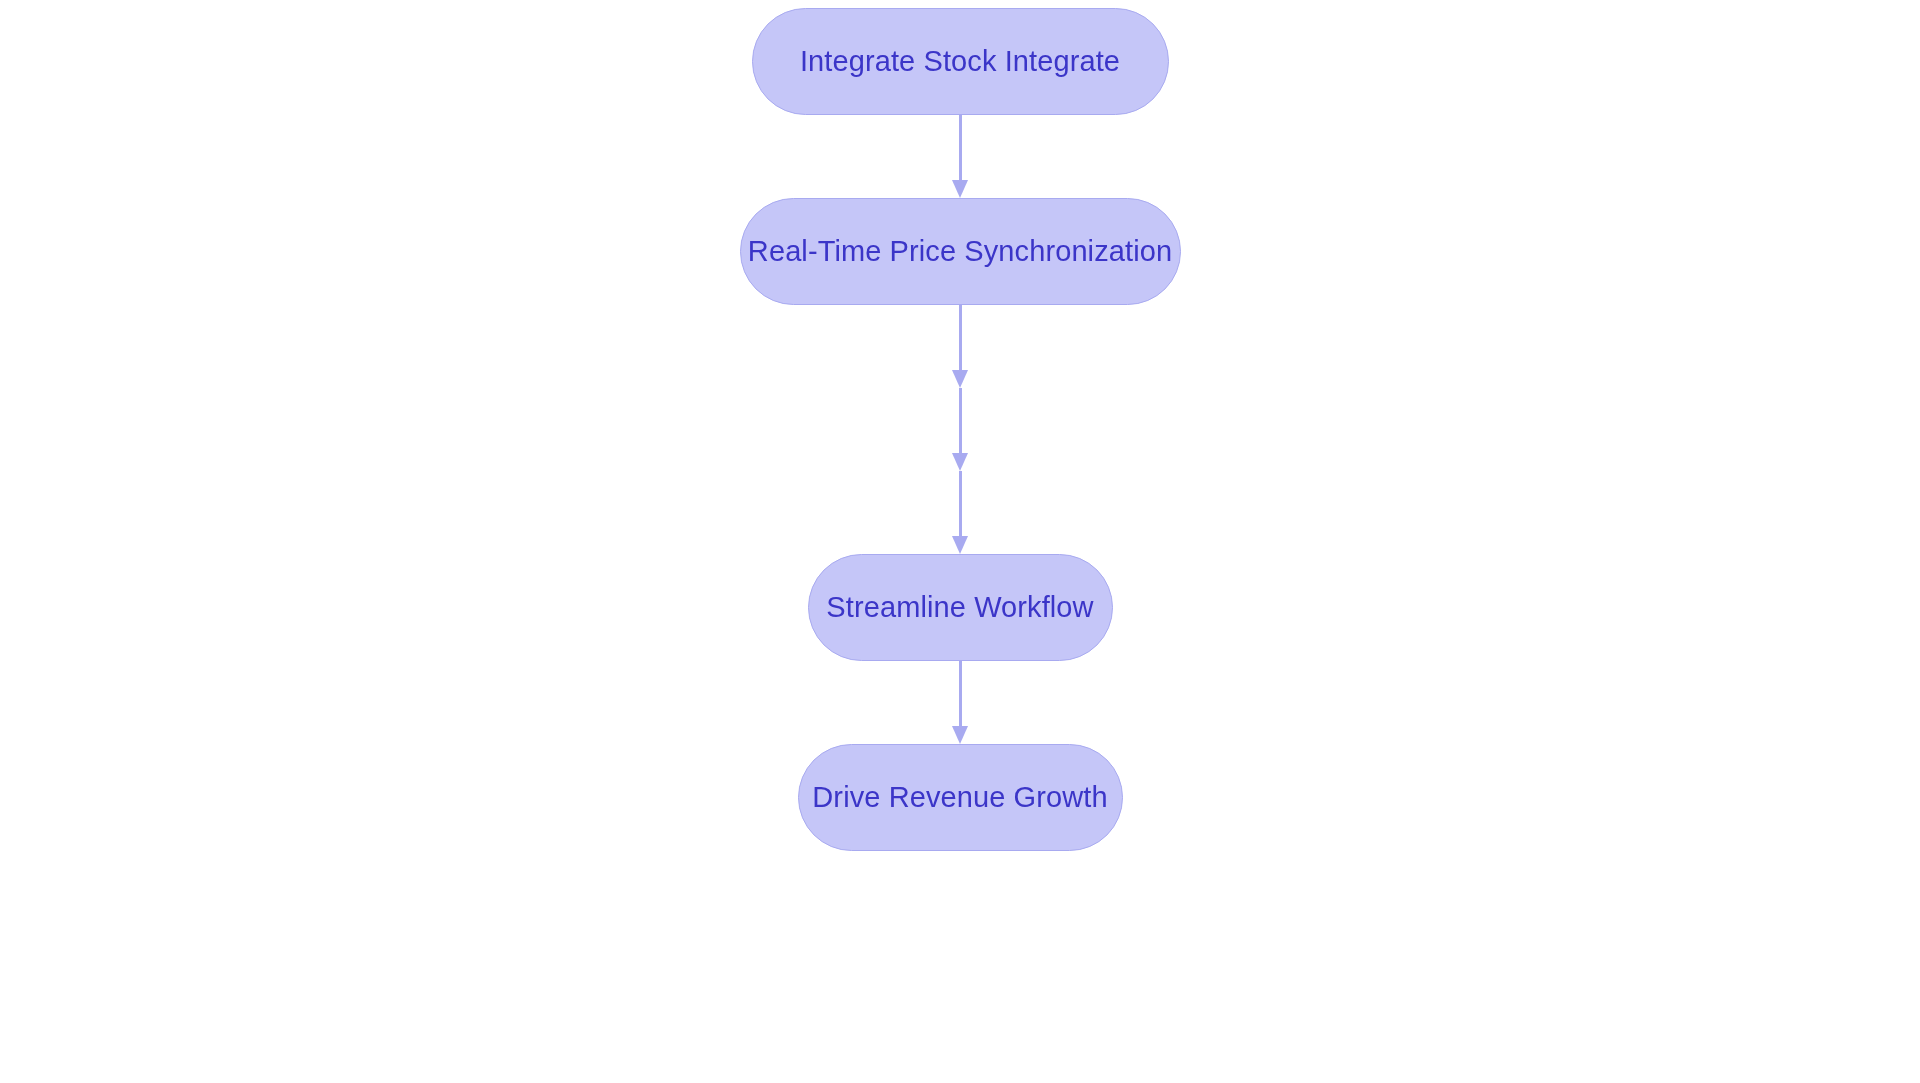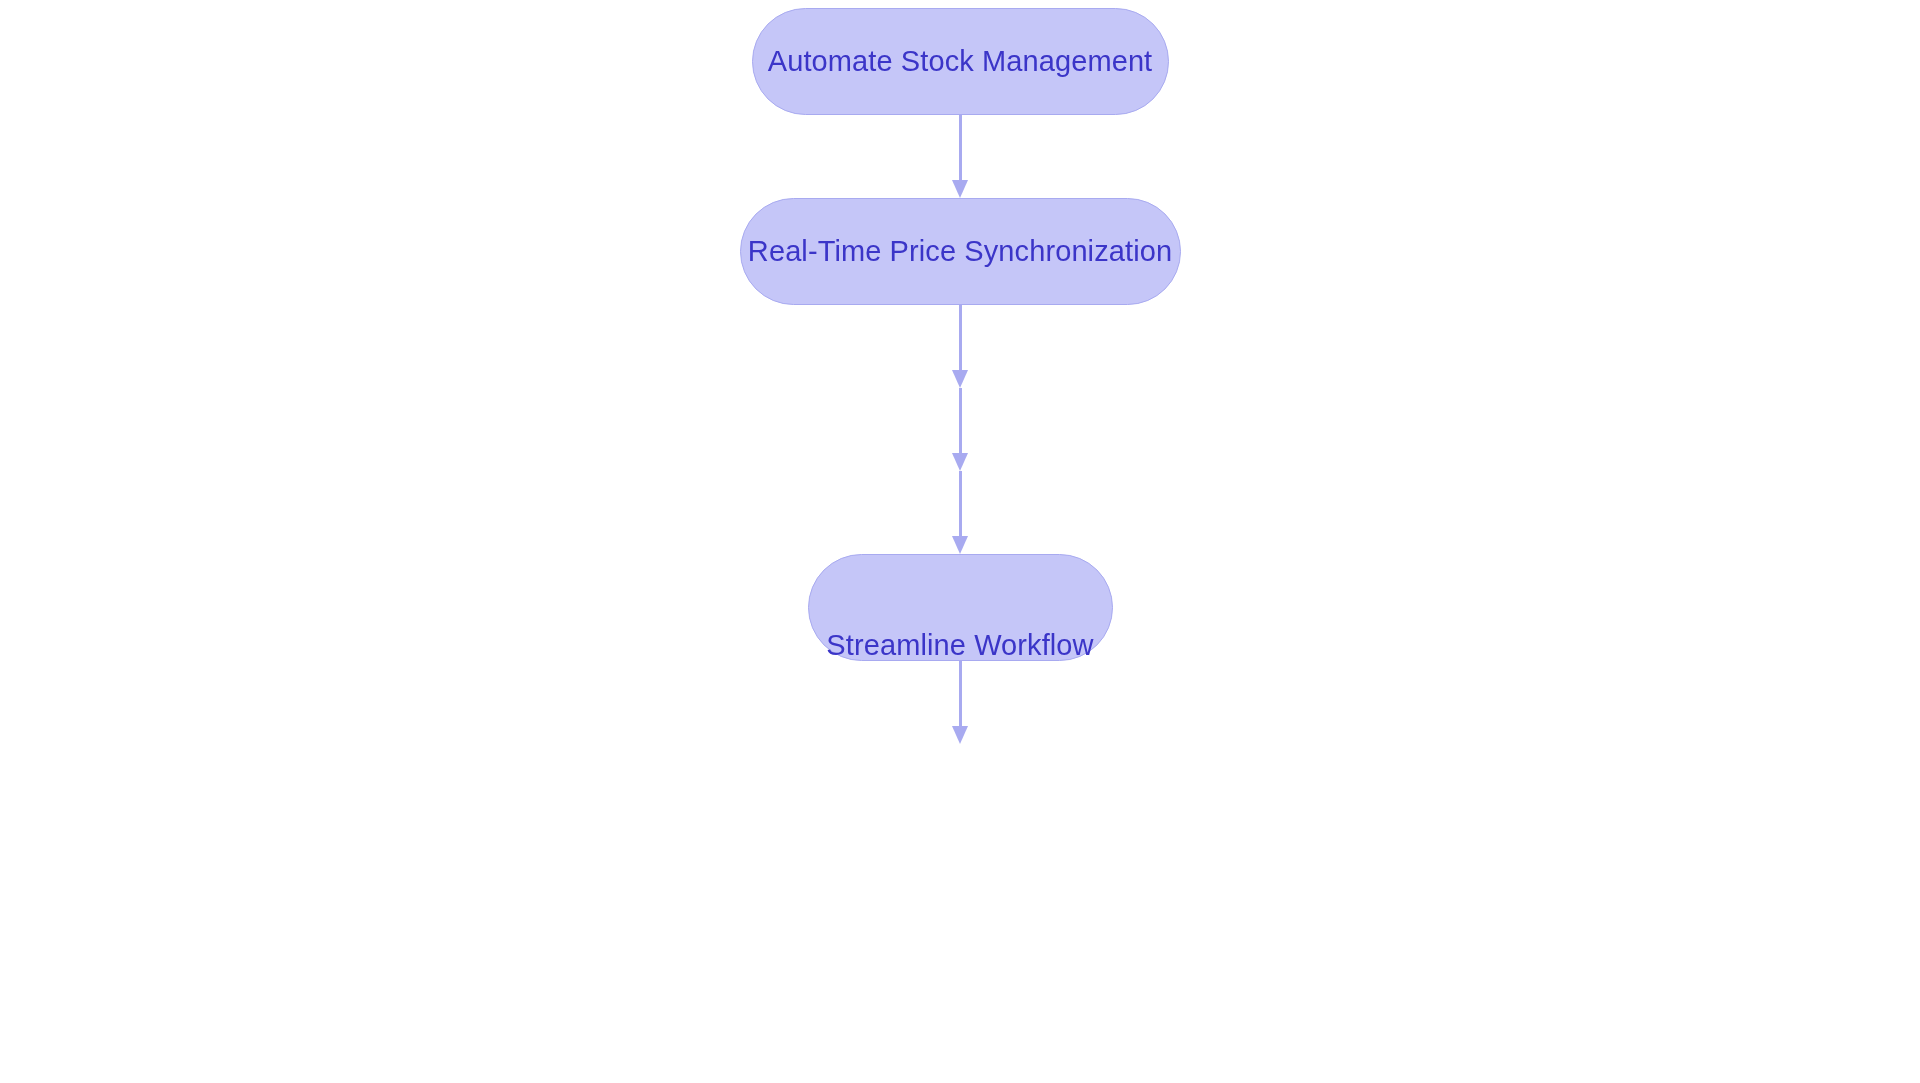--- a/index.html
+++ b/index.html
@@ -74,35 +74,35 @@
     border-left: 8px solid transparent;
     border-right: 8px solid transparent;
     border-top: 18px solid #a8aaf0;
   }
 
   
   .w-0 { width: 417px; }
   .w-1 { width: 441px; }
   .w-2 { width: 405px; }
   .w-3 { width: 385px; }
-  .w-4 { width: 305px; align-items: flex-end; }
+  .w-4 { width: 305px; }
   .w-5 { width: 325px; }
 
   .top-spacer { height: 8px; }
 </style>
 </head>
 <body>
 
 <div id="flowchart-canvas">
 
   <div class="top-spacer"></div>
 
   <div class="flow-step">
     <div class="node w-0">
-      <span class="node-label">Automate Stock Management</span>
+      <span class="node-label">Integrate Stock Integrate</span>
     </div>
   </div>
 
   <div class="connector">
     <div class="connector-line"></div>
     <div class="connector-arrowhead"></div>
   </div>
 
   <div class="flow-step">
     <div class="node w-1">
@@ -131,14 +131,19 @@
     <div class="node w-4">
       <span class="node-label">Streamline Workflow</span>
     </div>
   </div>
 
   <div class="connector">
     <div class="connector-line"></div>
     <div class="connector-arrowhead"></div>
   </div>
 
+  <div class="flow-step">
+    <div class="node w-5">
+      <span class="node-label">Drive Revenue Growth</span>
+    </div>
+  </div>
 
 </div>
 
 </body></html>

